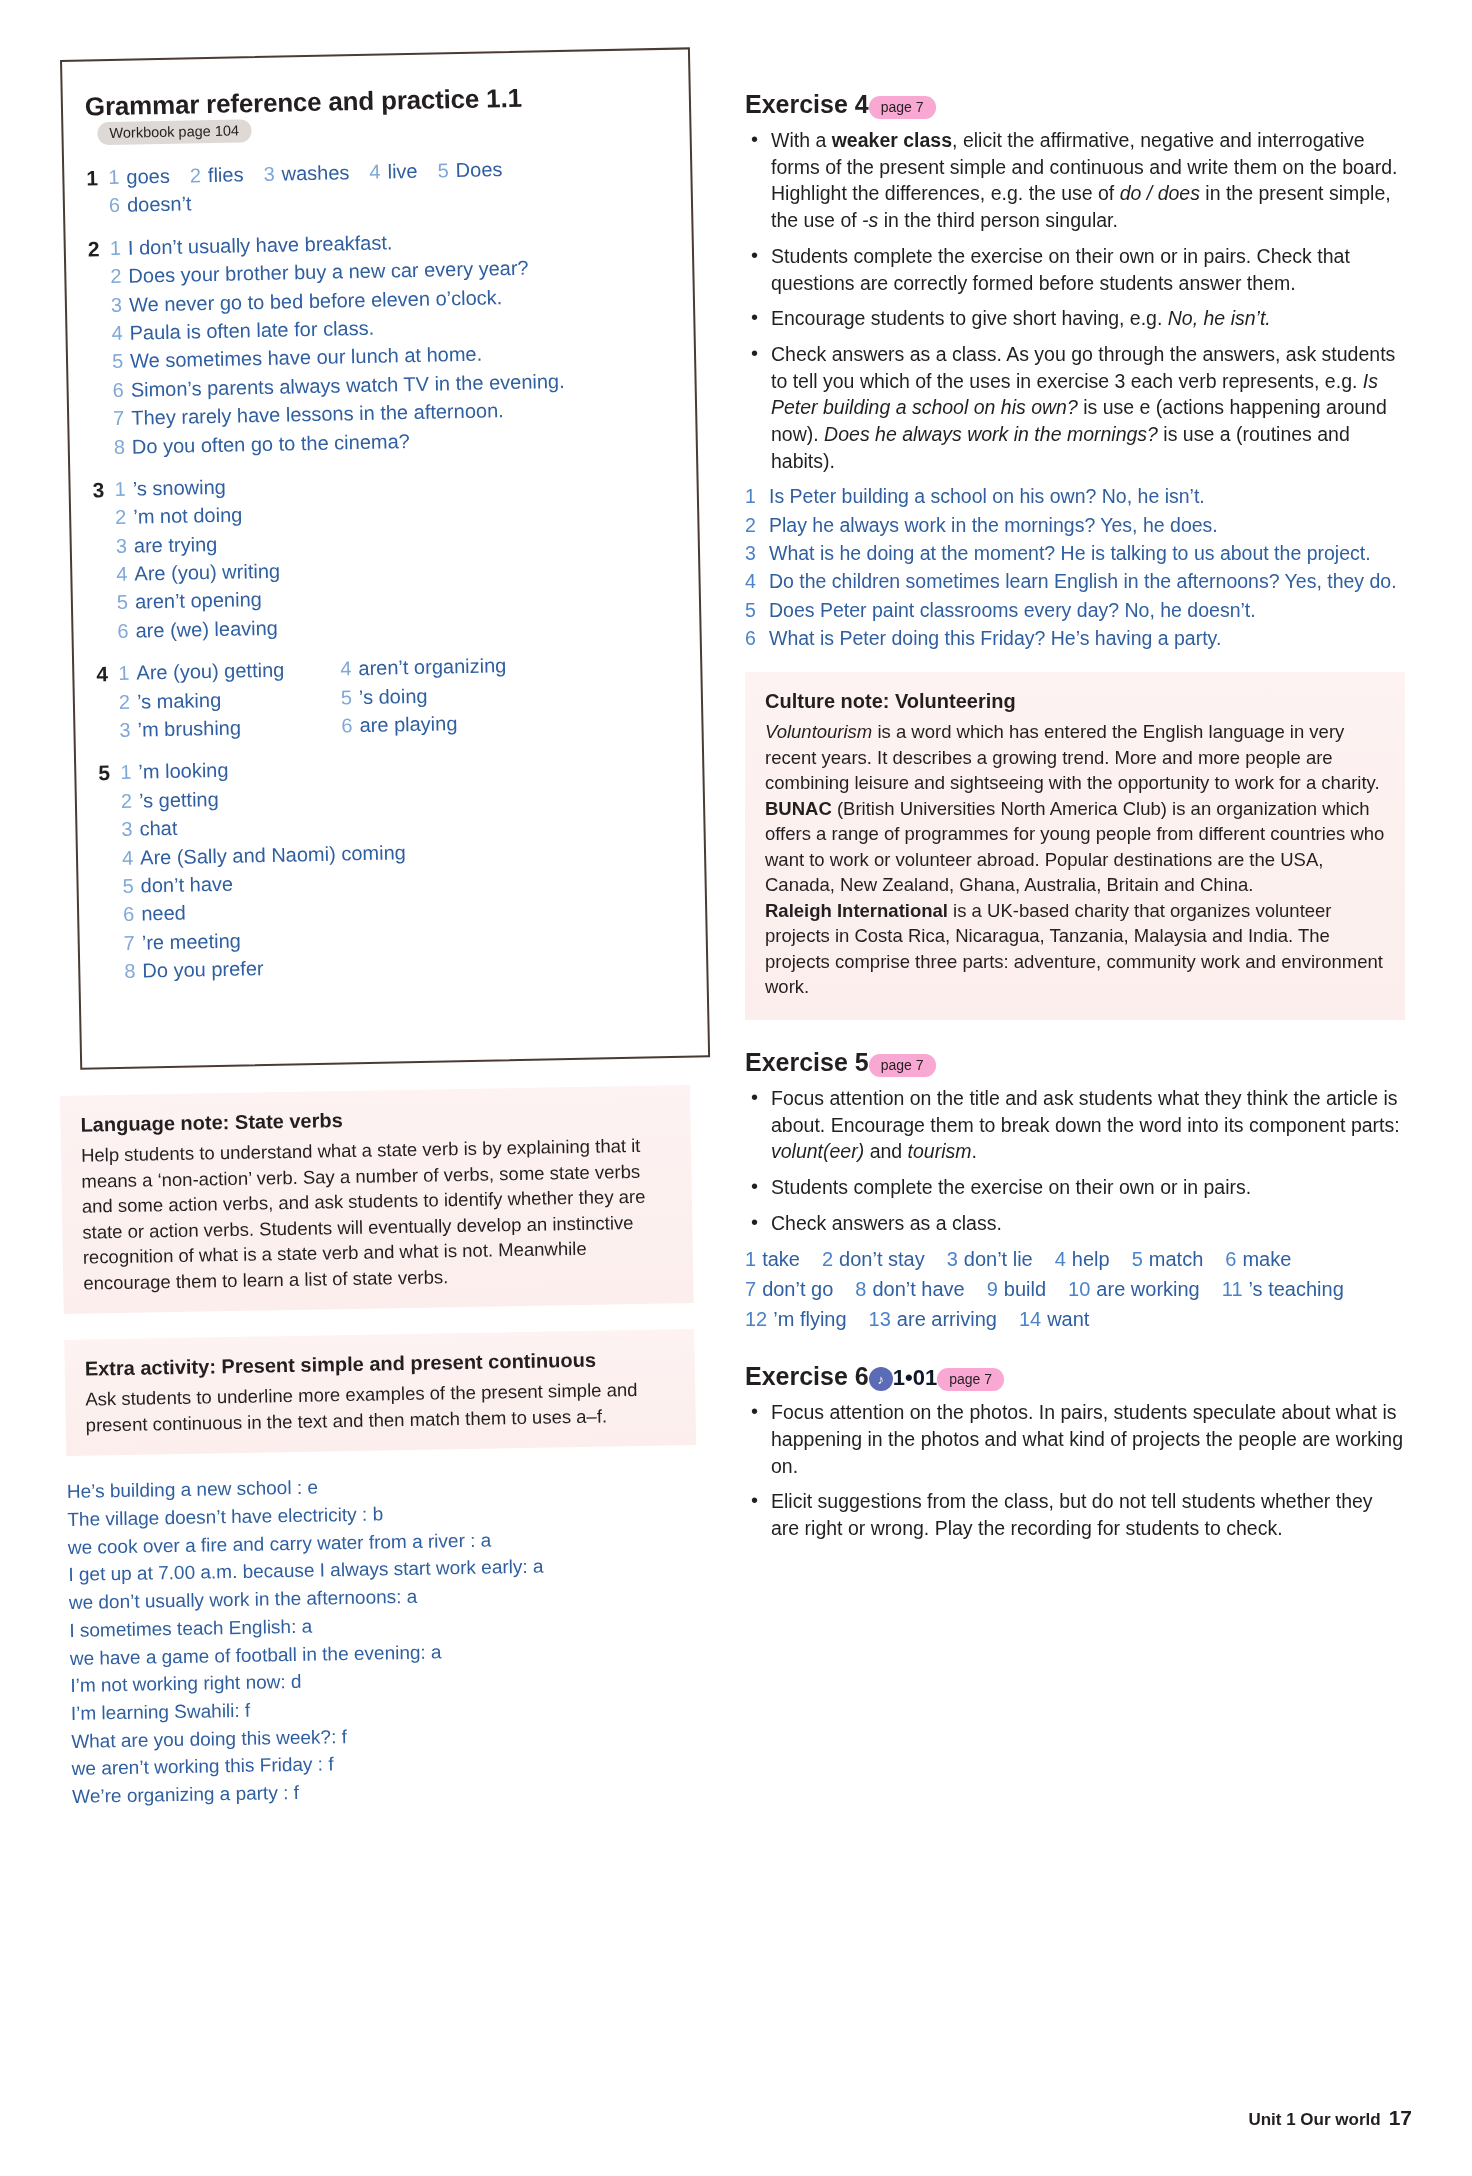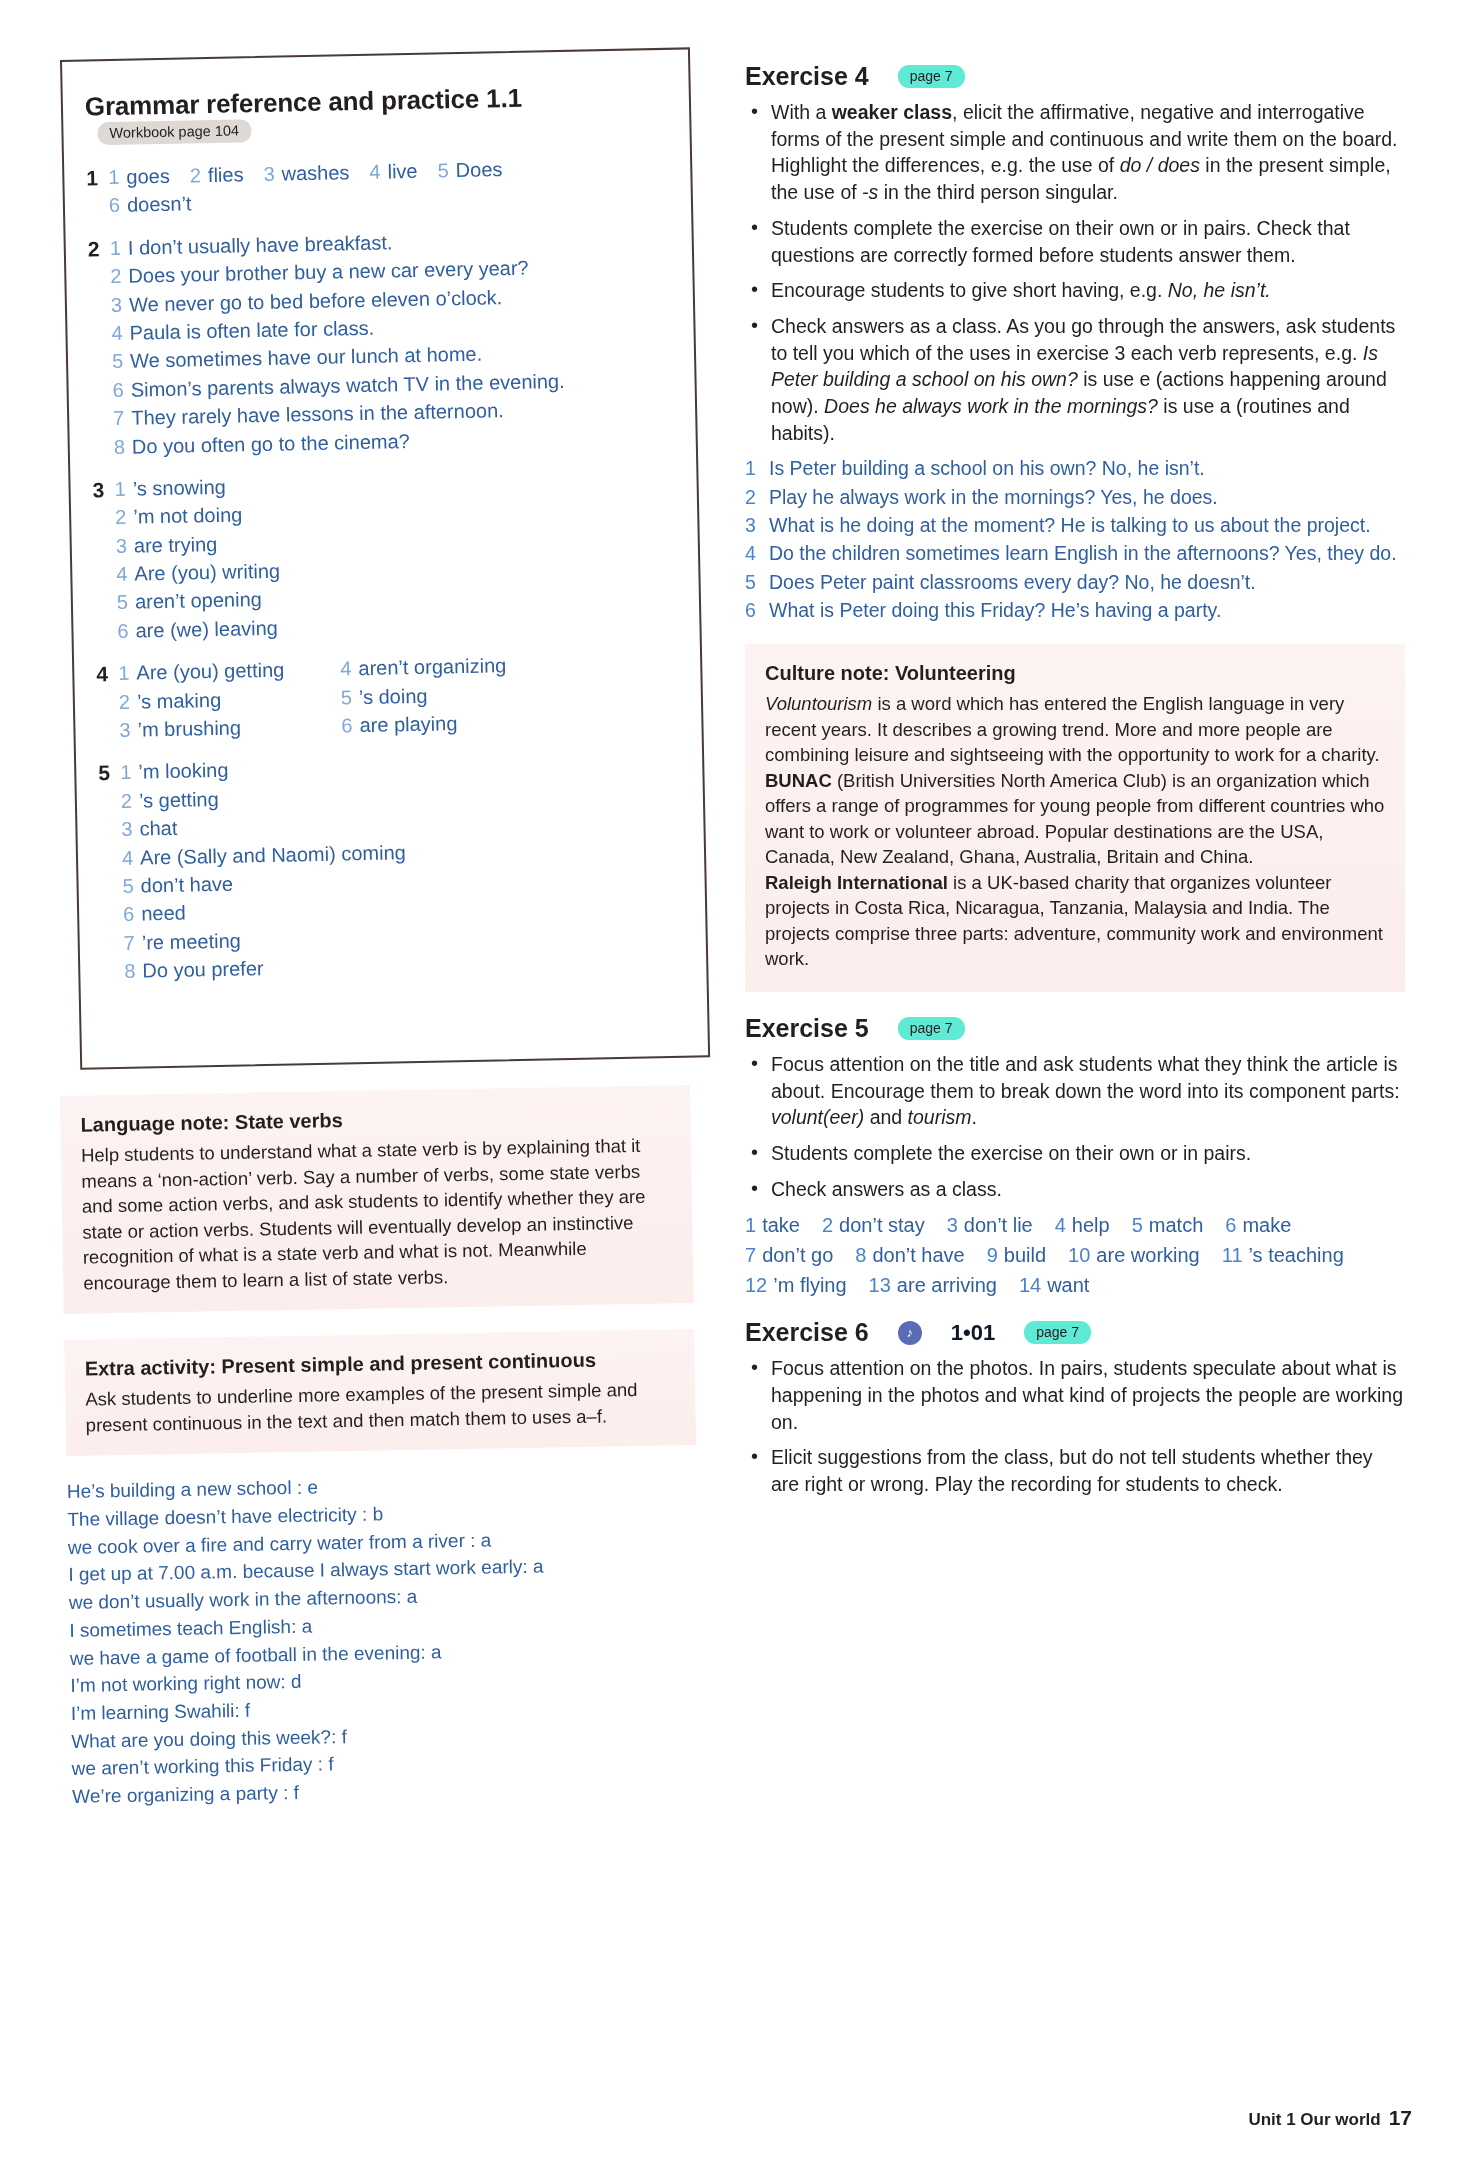--- a/index.html
+++ b/index.html
@@ -70,26 +70,27 @@
 
   
   .left-skew { transform: rotate(-1.0deg); transform-origin: left top; }
 
   
   .blue-list { margin-top: 22px; }
   .blue-list div { font-size: 19px; line-height: 1.46; color: #2f5fa0; white-space: nowrap; }
 
   
   .ex-head {
-    display: flex; align-items: center; gap: 29px;
+    display: flex; align-items: flex-end; gap: 0;
     margin-bottom: 8px;
+    margin-top: 28px;
   }
   .ex-head h2 { font-size: 25px; font-weight: bold; color: #231f20; }
   .pg-badge {
-    background: #5eead4; color: #231f20; font-size: 14px;
+    background: #f9a8d4; color: #231f20; font-size: 14px;
     border-radius: 11px; padding: 3px 12px 4px 12px; white-space: nowrap;
   }
   .audio-icon {
     display: inline-flex; align-items: center; justify-content: center;
     width: 24px; height: 24px; border-radius: 50%;
     background: #5b6bb5; color: #fff; font-size: 13px; line-height: 1;
   }
   .track { font-size: 22px; font-weight: bold; color: #0f172a; }
 
   ul.bullets { list-style: none; margin: 0 0 0 0; }

